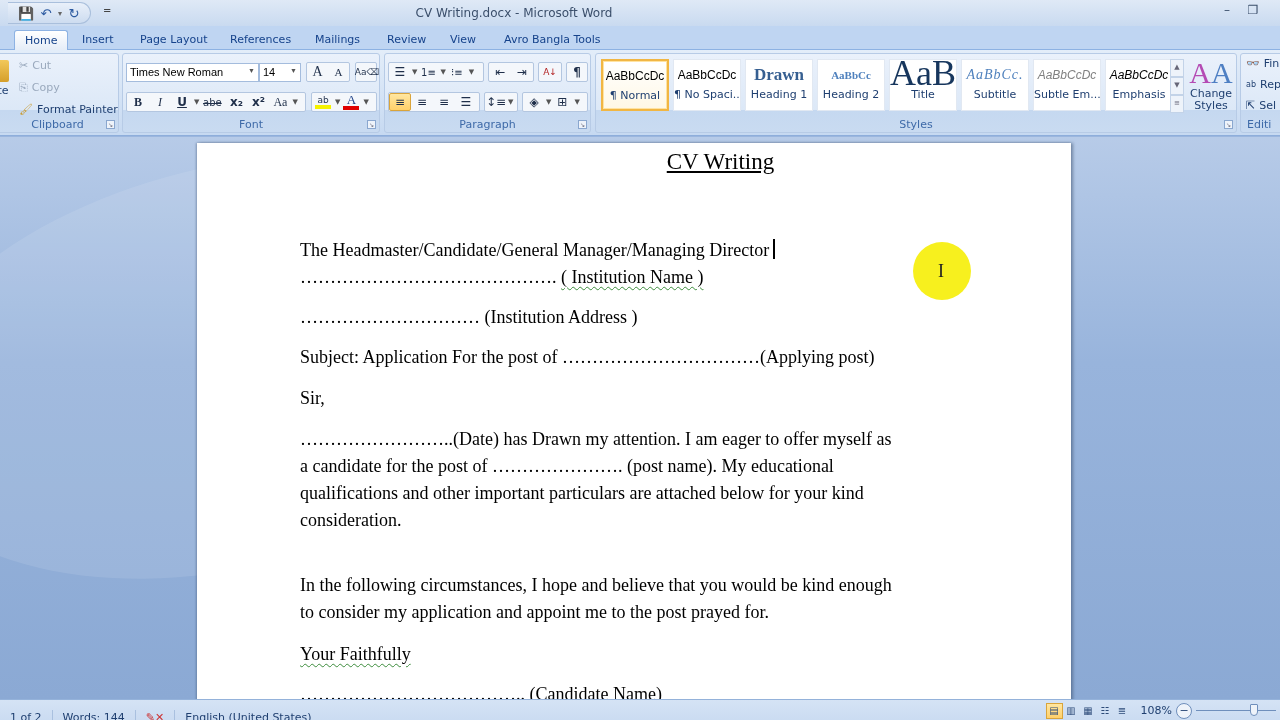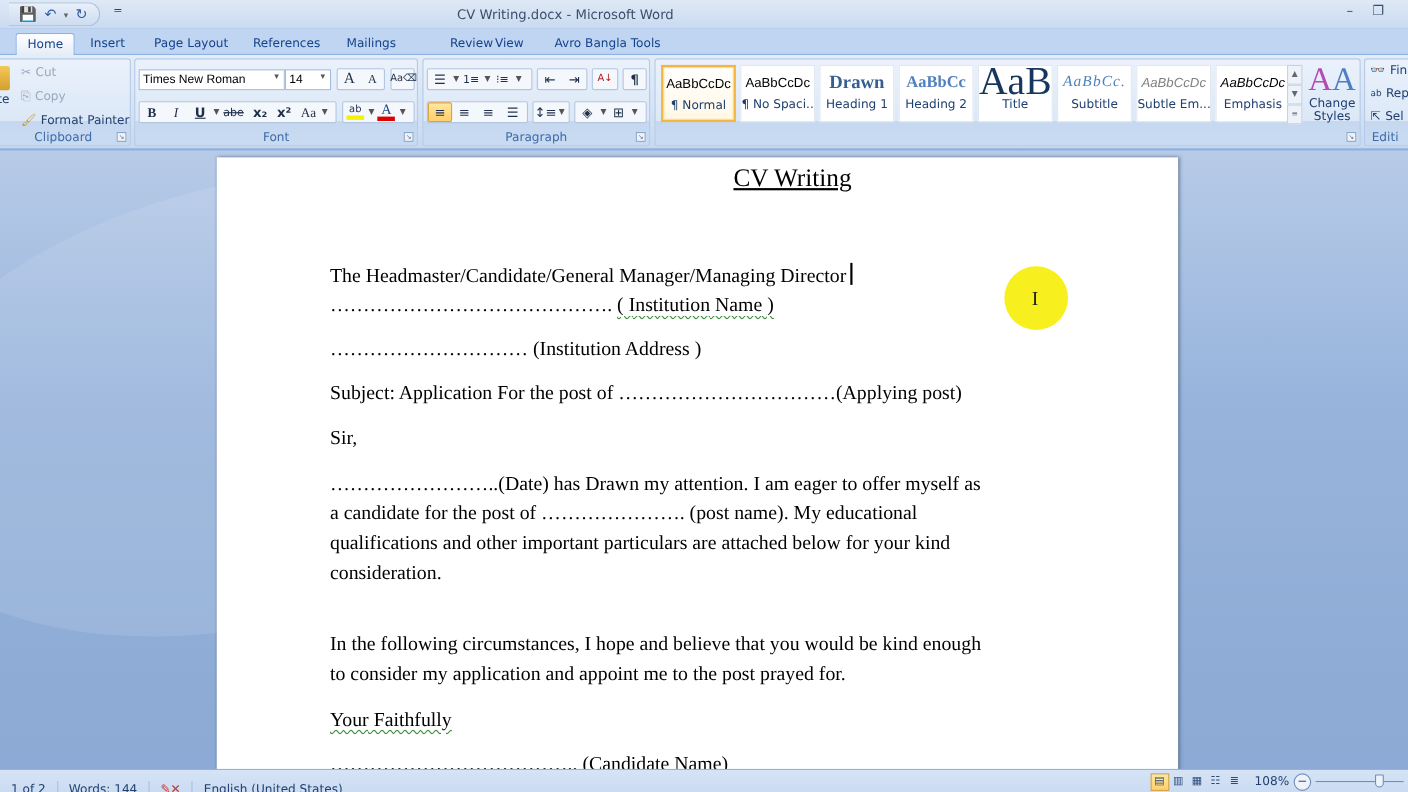--- a/index.html
+++ b/index.html
@@ -89,21 +89,21 @@
     <span>❐</span>
   </div>
 </div>
 
 <div class="tabs">
   <div class="tab active" style="left:14px">Home</div>
   <div class="tab" style="left:72px">Insert</div>
   <div class="tab" style="left:130px">Page Layout</div>
   <div class="tab" style="left:220px">References</div>
   <div class="tab" style="left:305px">Mailings</div>
-  <div class="tab" style="left:399px">Review</div>
+  <div class="tab" style="left:377px">Review</div>
   <div class="tab" style="left:440px">View</div>
   <div class="tab" style="left:494px">Avro Bangla Tools</div>
 </div>
 
 <div class="ribbon">
 
   <div class="group" style="left:-4px; width:123px">
     <div class="rb-btn" style="left:2px; top:6px; flex-direction:column; gap:2px">
       <span style="display:inline-block;width:10px;height:22px;background:linear-gradient(#f2c85a,#d59f2a);border-radius:0 2px 2px 0"></span>
       <span style="margin-left:-2px">te</span>
@@ -207,21 +207,21 @@
     </div>
     <div class="style-tile" style="left:77px">
       <div class="sample" style="font-family:'Liberation Sans',sans-serif;font-size:12px">AaBbCcDc</div>
       <div class="name">¶ No Spaci...</div>
     </div>
     <div class="style-tile" style="left:149px">
       <div class="sample" style="font-family:'Liberation Serif',serif;font-size:17px;font-weight:bold;color:#365f91">Drawn</div>
       <div class="name">Heading 1</div>
     </div>
     <div class="style-tile" style="left:221px">
-      <div class="sample" style="font-family:'Liberation Serif',serif;font-size:15px;font-weight:bold;color:#4f81bd">AaBbCc</div>
+      <div class="sample" style="font-family:'Liberation Serif',serif;font-size:11px;font-weight:bold;color:#4f81bd">AaBbCc</div>
       <div class="name">Heading 2</div>
     </div>
     <div class="style-tile" style="left:293px">
       <div class="sample" style="font-family:'Liberation Serif',serif;font-size:36px;color:#17365d;line-height:26px">AaB</div>
       <div class="name">Title</div>
     </div>
     <div class="style-tile" style="left:365px">
       <div class="sample" style="font-family:'Liberation Serif',serif;font-size:14px;font-style:italic;color:#4f81bd;letter-spacing:1px">AaBbCc.</div>
       <div class="name">Subtitle</div>
     </div>
@@ -235,20 +235,21 @@
     </div>
     <div class="scrollstrip">
       <span>▲</span>
       <span>▼</span>
       <span>≡</span>
     </div>
     <div class="rb-btn" style="left:594px; top:4px; flex-direction:column; gap:0; width:42px">
       <span style="font-family:'Liberation Serif',serif;font-size:30px;line-height:30px;color:#4e7fc3"><span style="color:#b44bb4">A</span>A</span>
       <span style="white-space:normal;text-align:center;width:42px;line-height:12px">Change Styles</span>
     </div>
+    <div class="group-label">Styles</div>
     <div class="launcher">↘</div>
   </div>
 
   <div class="group" style="left:1240px; width:60px">
     <div class="rb-btn" style="left:5px; top:3px">
       <span>👓</span>
         <span>Fin</span>
     </div>
     <div class="rb-btn" style="left:5px; top:24px">
       <span style="font-size:8px">ab</span>

